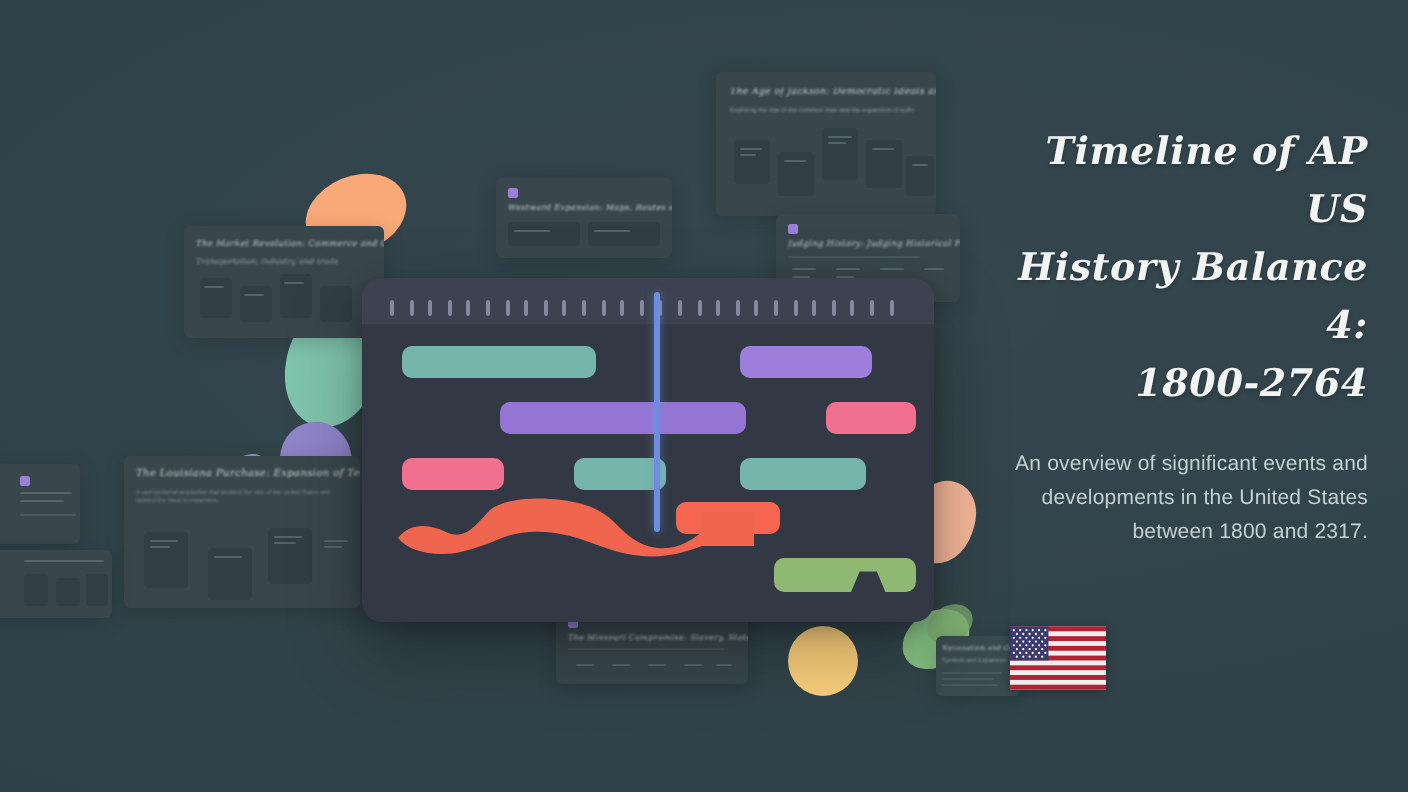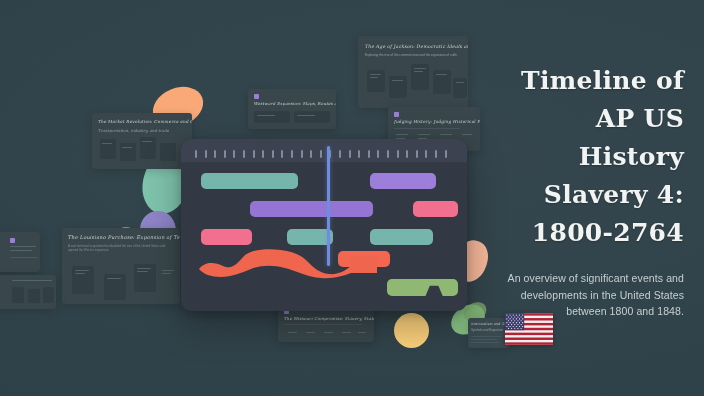--- a/index.html
+++ b/index.html
@@ -87,22 +87,22 @@
     position:absolute;top:7px;width:3px;height:120px;
     background:#6f8de0;border-radius:2px;box-shadow:0 0 4px rgba(111,141,224,.5);
   }
   .wave{position:absolute;}
 
   
   #title-block{
     position:absolute;right:20px;top:62px;width:190px;text-align:right;
   }
   #title{
-    font-family:"DejaVu Serif",serif;
-    color:#f2f4f3;font-size:25px;line-height:1.52;letter-spacing:.3px;
+    font-family:"DejaVu Serif",serif;font-style:italic;
+    color:#f2f4f3;font-size:19px;line-height:1.52;letter-spacing:.3px;
     margin:0;text-shadow:0 1px 2px rgba(0,0,0,.25);
   }
   #subtitle{
     margin:18px 0 0 0;color:#c6d0d2;font-size:10.5px;line-height:1.58;
     letter-spacing:.1px;
   }
 </style>
 </head>
 <body>
 
@@ -322,19 +322,19 @@
                C162,27 152,30 140,29 C126,28 116,22 104,19
                C92,16 80,16 70,20 C60,24 50,28 40,28
                C30,28 22,25 18,20 Z" fill="#f0654e"></path>
     </svg>
     <div id="playhead" style="left: 145.86px;"></div>
   </div>
 
   <div id="title-block">
     <h1 id="title">
         <div>Timeline of AP US</div>
-        <div>History Slavery 4:</div>
+        <div>History Balance 4:</div>
         <div>1800-2764</div>
       </h1>
-    <p id="subtitle">An overview of significant events and developments in the United States between 1800 and 1848.</p>
+    <p id="subtitle">An overview of significant events and developments in the United States between 1800 and 2317.</p>
   </div>
 
 </div>
 
 </body></html>

